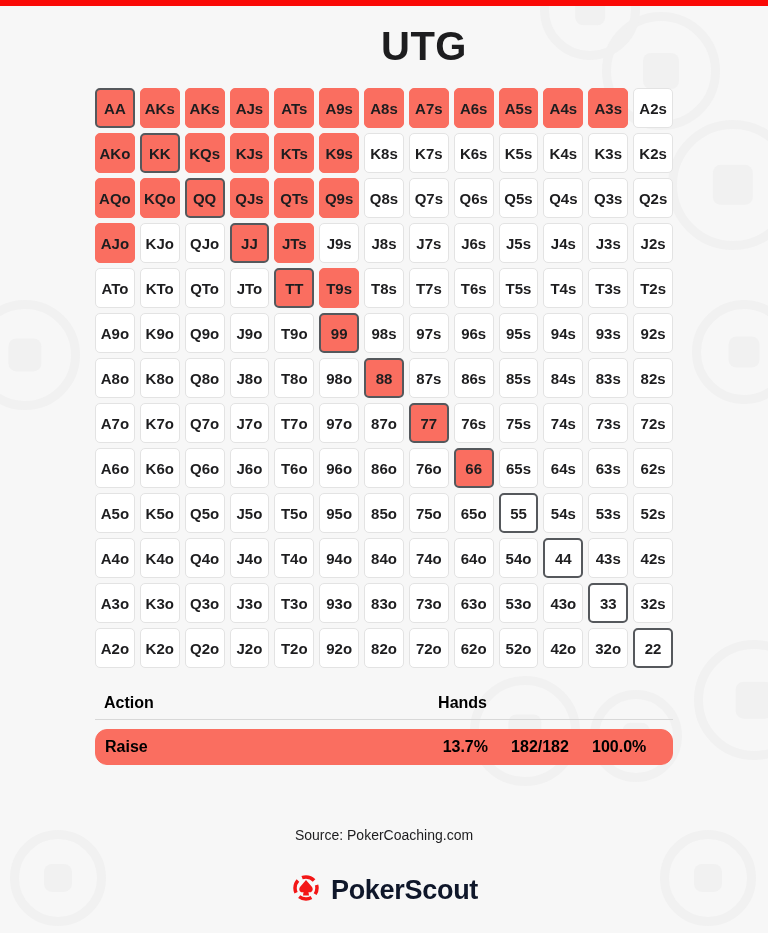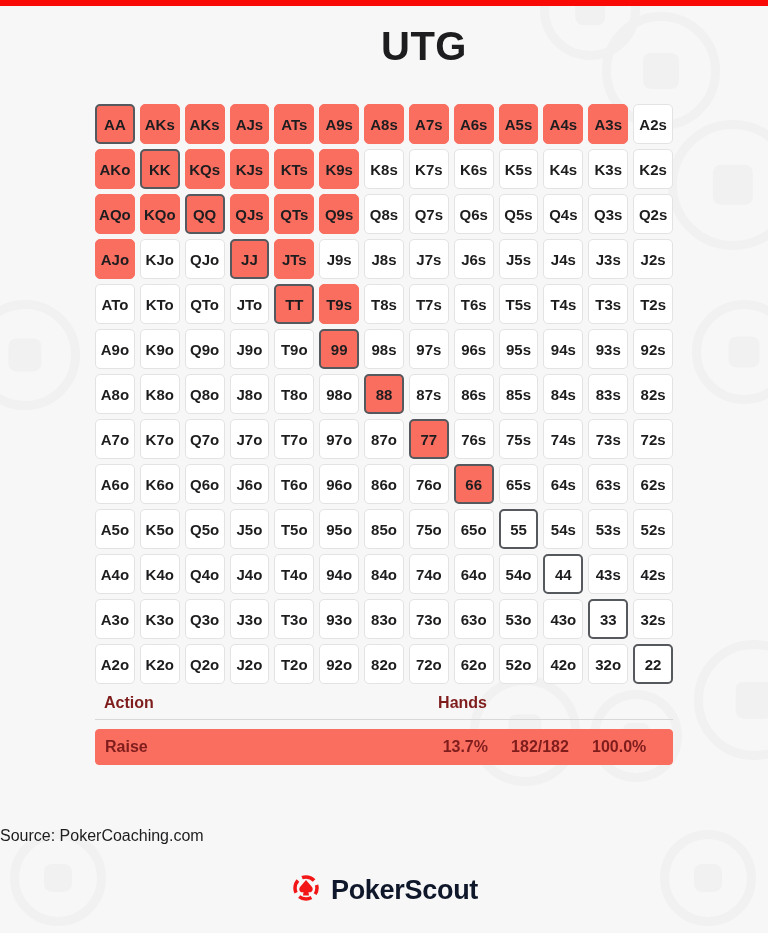--- a/index.html
+++ b/index.html
@@ -54,21 +54,21 @@
     color: #1d1d1f;
     letter-spacing: 0.5px;
     z-index: 3;
     margin-left: 40px;
   }
 
   
   .grid {
     position: absolute;
     left: 95px;
-    top: 104px;
+    top: 88px;
     width: 578px;
     display: grid;
     grid-template-columns: repeat(13, 1fr);
     grid-auto-rows: 40px;
     gap: 5px 5px;
     z-index: 3;
   }
   .cell {
     display: flex;
     align-items: center;
@@ -97,47 +97,48 @@
     top: 686px;
     width: 578px;
     z-index: 3;
   }
   .trow {
     display: flex;
     align-items: center;
     height: 34px;
     font-size: 16px;
     font-weight: bold;
-    color: #7f1d1d;
+    color: #000000;
   }
   .thead {
     height: 34px;
     border-bottom: 1px solid #d8d8d8;
   }
   .trow.body {
     height: 36px;
     border: 1px solid #dedede;
-    border-radius: 4px;
+    border-radius: 12px;
     background: #ffffff;
     margin-top: 9px;
   }
   .trow.body.raise {
     background: #fa6e60;
     border-color: #fa6e60;
   }
   .c-action { width: 300px; padding-left: 9px; }
   .c-pct    { width: 92px; text-align: right; }
   .c-frac   { width: 104px; text-align: center; }
   .c-weight { width: 73px; text-align: left; }
 
   .source {
     position: absolute;
     left: 0; top: 827px;
     width: 768px;
-    font-size: 16px;
+    text-align: center;
+    font-size: 14px;
     color: #1d1d1f;
     z-index: 3;
   }
 
   .logo {
     position: absolute;
     left: 0; top: 872px;
     width: 768px;
     display: flex;
     align-items: center;

